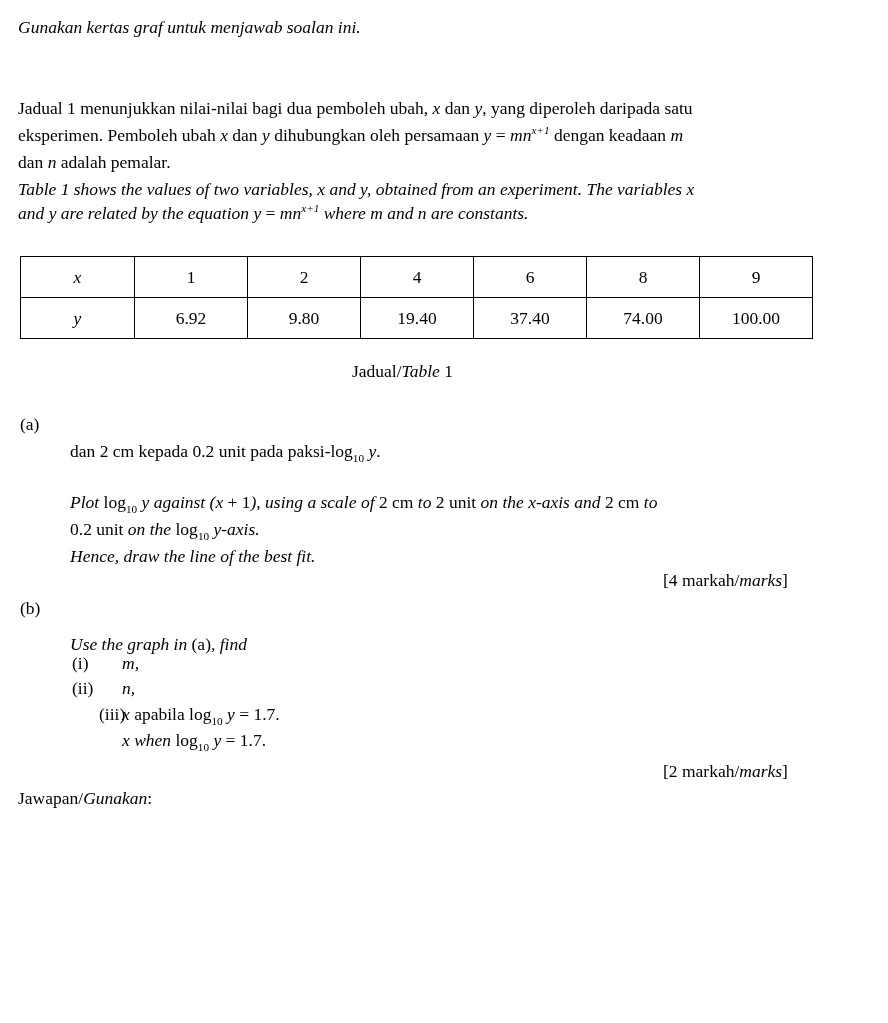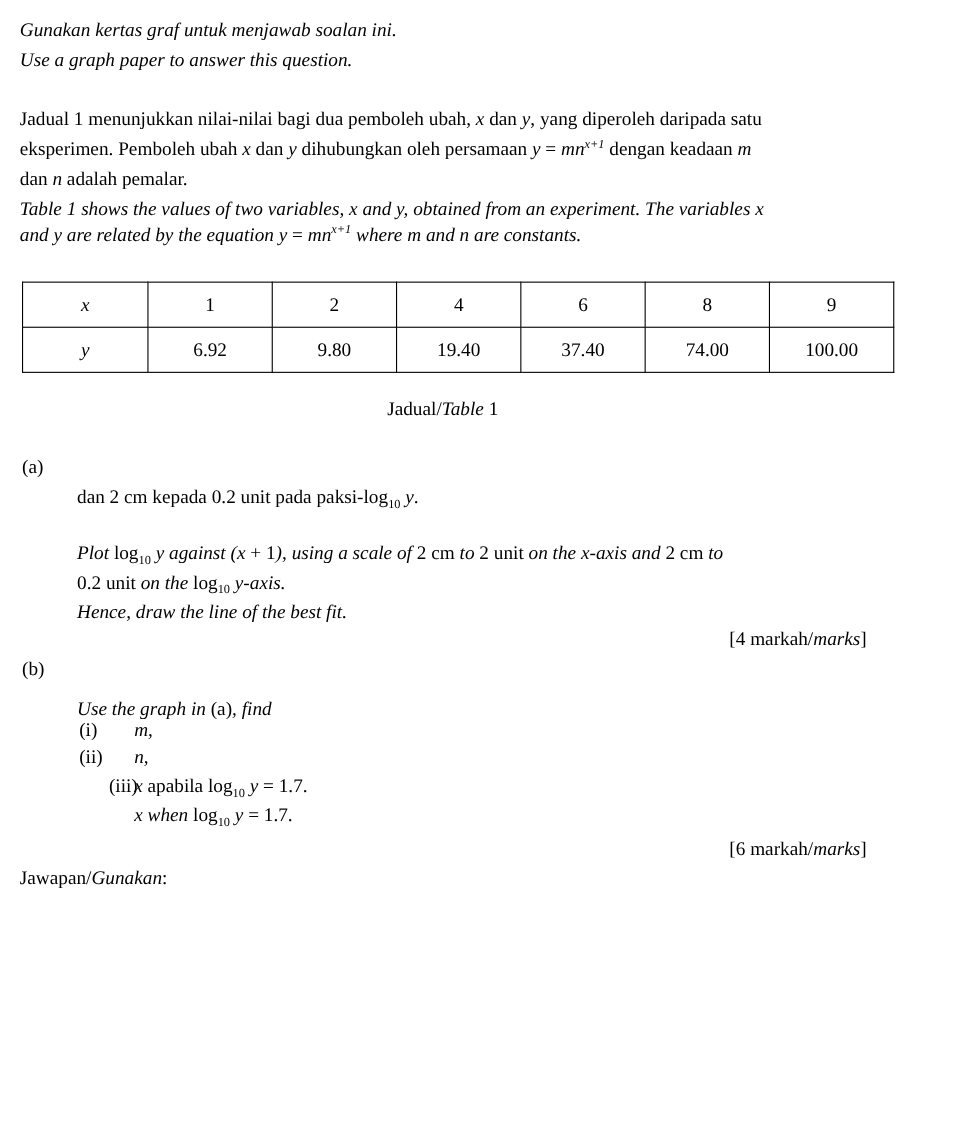--- a/index.html
+++ b/index.html
@@ -109,21 +109,20 @@
 
   #marks-b { left: 663px; top: 763px; }
   #answer-line { left: 18px; top: 790px; }
 </style>
 </head>
 <body>
 
 <div class="page">
 
   <div class="ln it" id="intro-line-1">Gunakan kertas graf untuk menjawab soalan ini.</div>
-  <div class="ln it" id="intro-line-2">Use a graph paper to answer this question.</div>
 
   <div class="ln rm" id="para-ms-1"><span>Jadual 1 menunjukkan nilai-nilai bagi dua pemboleh ubah, </span><span class="mathvar">x</span><span> dan </span><span class="mathvar">y</span><span>, yang diperoleh daripada satu</span></div>
 
   <div class="ln rm" id="para-ms-2"><span>eksperimen. Pemboleh ubah </span><span class="mathvar">x</span><span> dan </span><span class="mathvar">y</span><span> dihubungkan oleh persamaan </span><span class="mathvar">y</span><span class="mathrm"> = </span><span class="mathvar">mn</span><sup class="mexp">x+1</sup><span> dengan keadaan </span><span class="mathvar">m</span></div>
 
   <div class="ln rm" id="para-ms-3"><span>dan </span><span class="mathvar">n</span><span> adalah pemalar.</span></div>
 
   <div class="ln it" id="para-en-1"><span>Table 1 shows the values of two variables, </span><span class="mathvar">x</span><span> and </span><span class="mathvar">y</span><span>, obtained from an experiment. The variables </span><span class="mathvar">x</span></div>
 
   <div class="ln it" id="para-en-2"><span>and </span><span class="mathvar">y</span><span> are related by the equation </span><span class="mathvar">y</span><span class="mathrm"> = </span><span class="mathvar">mn</span><sup class="mexp">x+1</sup><span> where </span><span class="mathvar">m</span><span> and </span><span class="mathvar">n</span><span> are constants.</span></div>
@@ -174,17 +173,17 @@
   <div class="ln mathvar" id="item-i">m,</div>
 
   <div class="ln rm" id="label-ii">(ii)</div>
   <div class="ln mathvar" id="item-ii">n,</div>
 
   <div class="ln rm" id="label-iii">(iii)</div>
   <div class="ln rm" id="item-iii-ms"><span class="mathvar">x</span><span> apabila log</span><sub class="msub">10</sub><span class="mathvar"> y</span><span class="mathrm"> = 1.7.</span></div>
 
   <div class="ln it" id="item-iii-en"><span class="mathvar">x</span><span> when </span><span class="rm">log</span><sub class="msub">10</sub><span class="mathvar"> y</span><span class="mathrm"> = 1.7.</span></div>
 
-  <div class="ln rm" id="marks-b"><span>[6 markah/</span><span class="it">marks</span><span>]</span></div>
+  <div class="ln rm" id="marks-b"><span>[2 markah/</span><span class="it">marks</span><span>]</span></div>
 
   <div class="ln rm" id="answer-line"><span>Jawapan/</span><span class="it">Gunakan</span><span>:</span></div>
 
 </div>
 
 </body></html>

